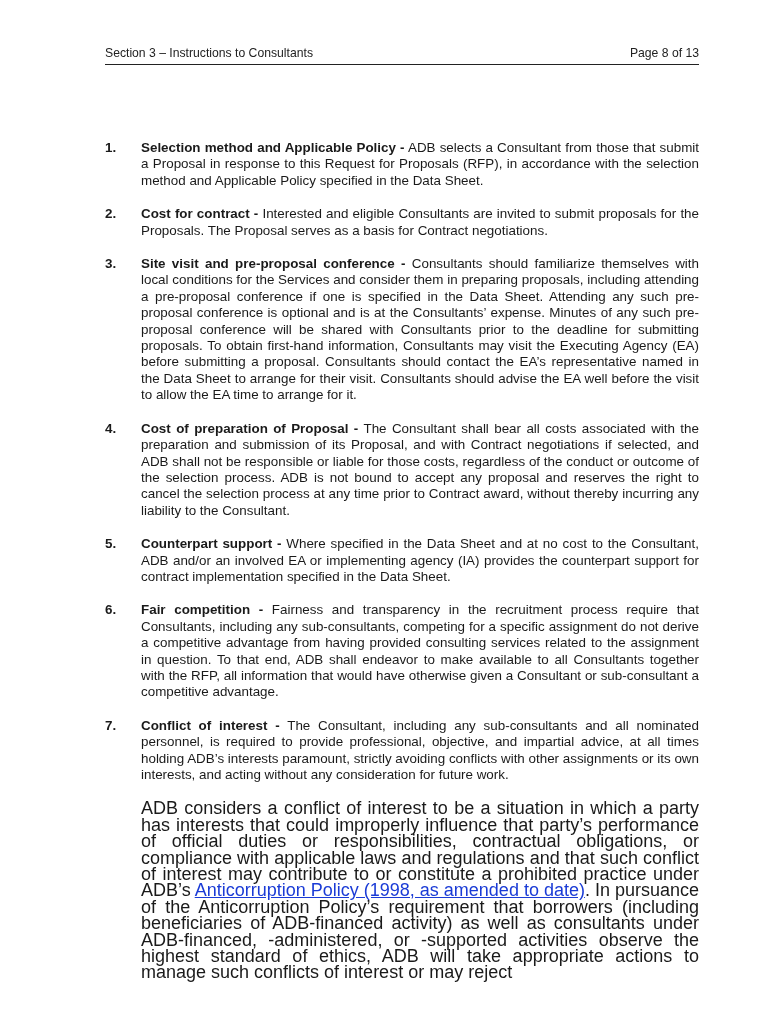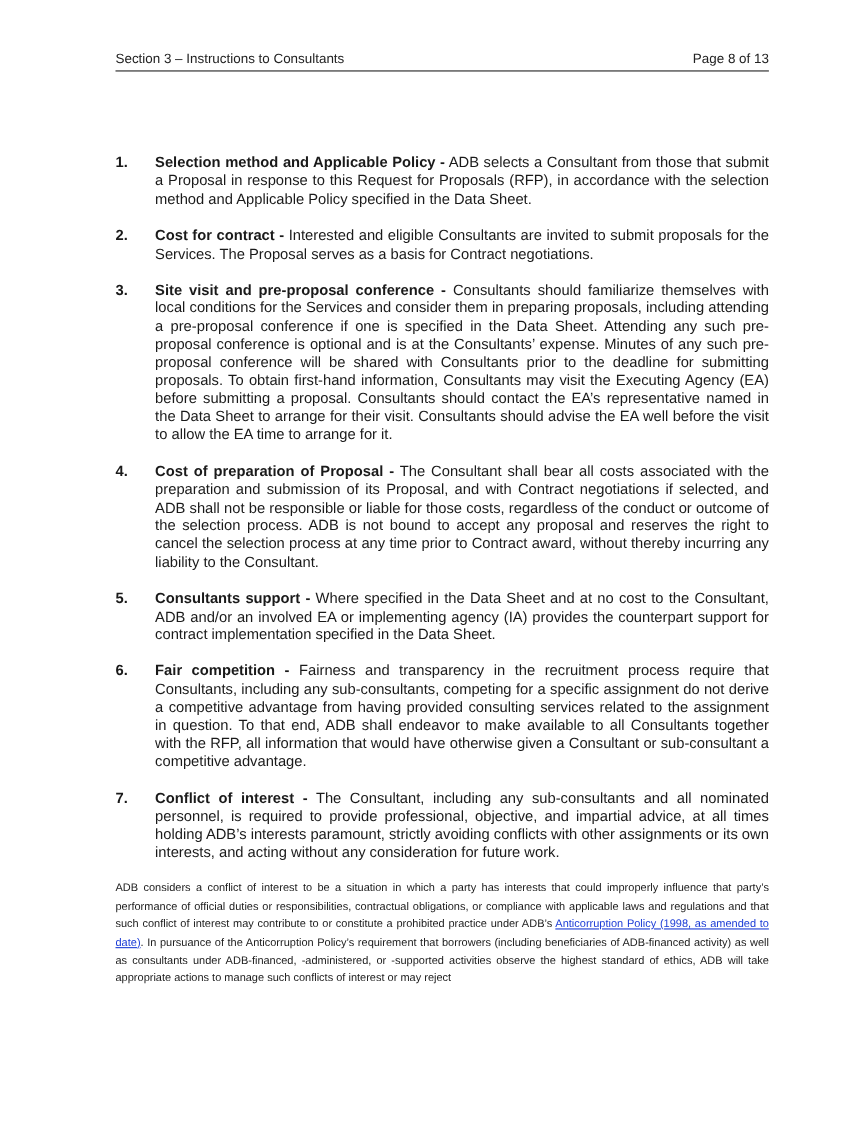--- a/index.html
+++ b/index.html
@@ -67,21 +67,22 @@
     .clause-body {
       flex: 1;
       text-align: justify;
       text-align-last: left;
     }
     .clause-heading {
       font-weight: bold;
       margin-top: 32px;
     }
     .para {
-      font-size: 10px;
+      margin-left: 36px;
+      font-size: 18px;
       line-height: 16.4px;
       text-align: justify;
       margin-top: 0;
     }
     .link {
       color: #1a3bd6;
       text-decoration: underline;
     }
   </style>
 </head>
@@ -97,36 +98,36 @@
 
   <div class="clauses">
 
     <div class="clause">
       <div class="clause-num">1.</div>
       <div class="clause-body"><span class="clause-heading">Selection method and Applicable Policy -</span><span> ADB selects a Consultant from those that submit a Proposal in response to this Request for Proposals (RFP), in accordance with the selection method and Applicable Policy specified in the Data Sheet.</span></div>
     </div>
 
     <div class="clause">
       <div class="clause-num">2.</div>
-      <div class="clause-body"><span class="clause-heading">Cost for contract -</span><span> Interested and eligible Consultants are invited to submit proposals for the Services. The Proposal serves as a basis for Contract negotiations.</span></div>
+      <div class="clause-body"><span class="clause-heading">Cost for contract -</span><span> Interested and eligible Consultants are invited to submit proposals for the Proposals. The Proposal serves as a basis for Contract negotiations.</span></div>
     </div>
 
     <div class="clause">
       <div class="clause-num">3.</div>
       <div class="clause-body"><span class="clause-heading">Site visit and pre-proposal conference -</span><span> Consultants should familiarize themselves with local conditions for the Services and consider them in preparing proposals, including attending a pre-proposal conference if one is specified in the Data Sheet. Attending any such pre-proposal conference is optional and is at the Consultants’ expense. Minutes of any such pre-proposal conference will be shared with Consultants prior to the deadline for submitting proposals. To obtain first-hand information, Consultants may visit the Executing Agency (EA) before submitting a proposal. Consultants should contact the EA’s representative named in the Data Sheet to arrange for their visit. Consultants should advise the EA well before the visit to allow the EA time to arrange for it.</span></div>
     </div>
 
     <div class="clause">
       <div class="clause-num">4.</div>
       <div class="clause-body"><span class="clause-heading">Cost of preparation of Proposal -</span><span> The Consultant shall bear all costs associated with the preparation and submission of its Proposal, and with Contract negotiations if selected, and ADB shall not be responsible or liable for those costs, regardless of the conduct or outcome of the selection process. ADB is not bound to accept any proposal and reserves the right to cancel the selection process at any time prior to Contract award, without thereby incurring any liability to the Consultant.</span></div>
     </div>
 
     <div class="clause">
       <div class="clause-num">5.</div>
-      <div class="clause-body"><span class="clause-heading">Consultants support -</span><span> Where specified in the Data Sheet and at no cost to the Consultant, ADB and/or an involved EA or implementing agency (IA) provides the counterpart support for contract implementation specified in the Data Sheet.</span></div>
+      <div class="clause-body"><span class="clause-heading">Counterpart support -</span><span> Where specified in the Data Sheet and at no cost to the Consultant, ADB and/or an involved EA or implementing agency (IA) provides the counterpart support for contract implementation specified in the Data Sheet.</span></div>
     </div>
 
     <div class="clause">
       <div class="clause-num">6.</div>
       <div class="clause-body"><span class="clause-heading">Fair competition -</span><span> Fairness and transparency in the recruitment process require that Consultants, including any sub-consultants, competing for a specific assignment do not derive a competitive advantage from having provided consulting services related to the assignment in question. To that end, ADB shall endeavor to make available to all Consultants together with the RFP, all information that would have otherwise given a Consultant or sub-consultant a competitive advantage.</span></div>
     </div>
 
     <div class="clause">
       <div class="clause-num">7.</div>
       <div class="clause-body"><span class="clause-heading">Conflict of interest -</span><span> The Consultant, including any sub-consultants and all nominated personnel, is required to provide professional, objective, and impartial advice, at all times holding ADB’s interests paramount, strictly avoiding conflicts with other assignments or its own interests, and acting without any consideration for future work.</span></div>

